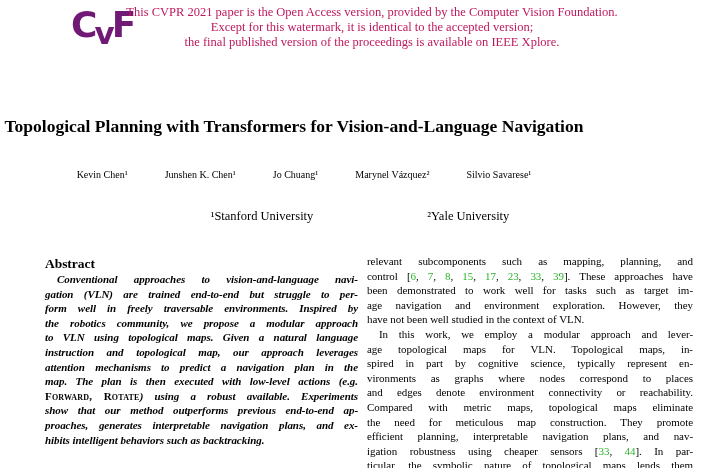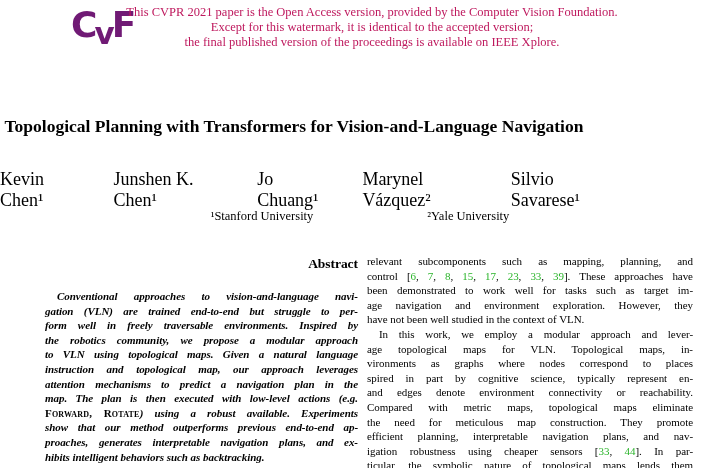--- a/index.html
+++ b/index.html
@@ -25,33 +25,33 @@
     text-align:center; color:#be185d; font-size:12.5px; line-height:15.2px;
   }
 
   
   .title {
     position:absolute; top:116px; left:0; width:588px; margin:0;
     text-align:center; font-size:17.5px; font-weight:bold;
   }
   .authors {
     position:absolute; top:169px; left:0; width:608px;
-    display:flex; justify-content:center; gap:37px; font-size:18px;
+    display:flex; justify-content:center; gap:37px; font-size:10px;
   }
   .affils {
     position:absolute; top:209px; left:0; width:720px;
     display:flex; justify-content:center; gap:114px; font-size:12.5px;
   }
 
   
   .col { position:absolute; font-size:11px; line-height:14.6px; letter-spacing:-0.05px; }
   .col-left  { left:45px;  top:256px; width:313px; }
   .col-right { left:367px; top:254px; width:326px; }
 
-  .abs-head { text-align:right; font-weight:bold; font-size:13.5px; line-height:16px; margin-bottom:17px; }
+  .abs-head { text-align:left; font-weight:bold; font-size:13.5px; line-height:16px; }
   .abs-body .line { font-style:italic;font-weight:bold; }
 
   .line { text-align:justify; text-align-last:justify; }
   .line.end { text-align-last:left; }
   .line.indent { text-indent:12px; }
   .cite { color:#2ab42a; }
   .sc { font-style:normal; font-variant:small-caps; letter-spacing:0.2px; }
 </style>
 </head>
 <body>
@@ -102,22 +102,22 @@
   </div>
 
   <div class="col col-right">
       <div class="line"><span>relevant subcomponents such as mapping, planning, and</span></div>
       <div class="line"><span>control [</span><span class="cite">6</span><span>, </span><span class="cite">7</span><span>, </span><span class="cite">8</span><span>, </span><span class="cite">15</span><span>, </span><span class="cite">17</span><span>, </span><span class="cite">23</span><span>, </span><span class="cite">33</span><span>, </span><span class="cite">39</span><span>]. These approaches have</span></div>
       <div class="line"><span>been demonstrated to work well for tasks such as target im-</span></div>
       <div class="line"><span>age navigation and environment exploration. However, they</span></div>
       <div class="line end"><span>have not been well studied in the context of VLN.</span></div>
       <div class="line indent"><span>In this work, we employ a modular approach and lever-</span></div>
       <div class="line"><span>age topological maps for VLN. Topological maps, in-</span></div>
+      <div class="line"><span>spired in part by cognitive science, typically represent en-</span></div>
       <div class="line"><span>vironments as graphs where nodes correspond to places</span></div>
-      <div class="line"><span>spired in part by cognitive science, typically represent en-</span></div>
       <div class="line"><span>and edges denote environment connectivity or reachability.</span></div>
       <div class="line"><span>Compared with metric maps, topological maps eliminate</span></div>
       <div class="line"><span>the need for meticulous map construction. They promote</span></div>
       <div class="line"><span>efficient planning, interpretable navigation plans, and nav-</span></div>
       <div class="line"><span>igation robustness using cheaper sensors [</span><span class="cite">33</span><span>, </span><span class="cite">44</span><span>]. In par-</span></div>
       <div class="line"><span>ticular, the symbolic nature of topological maps lends them</span></div>
     </div>
 
 </div>
 

